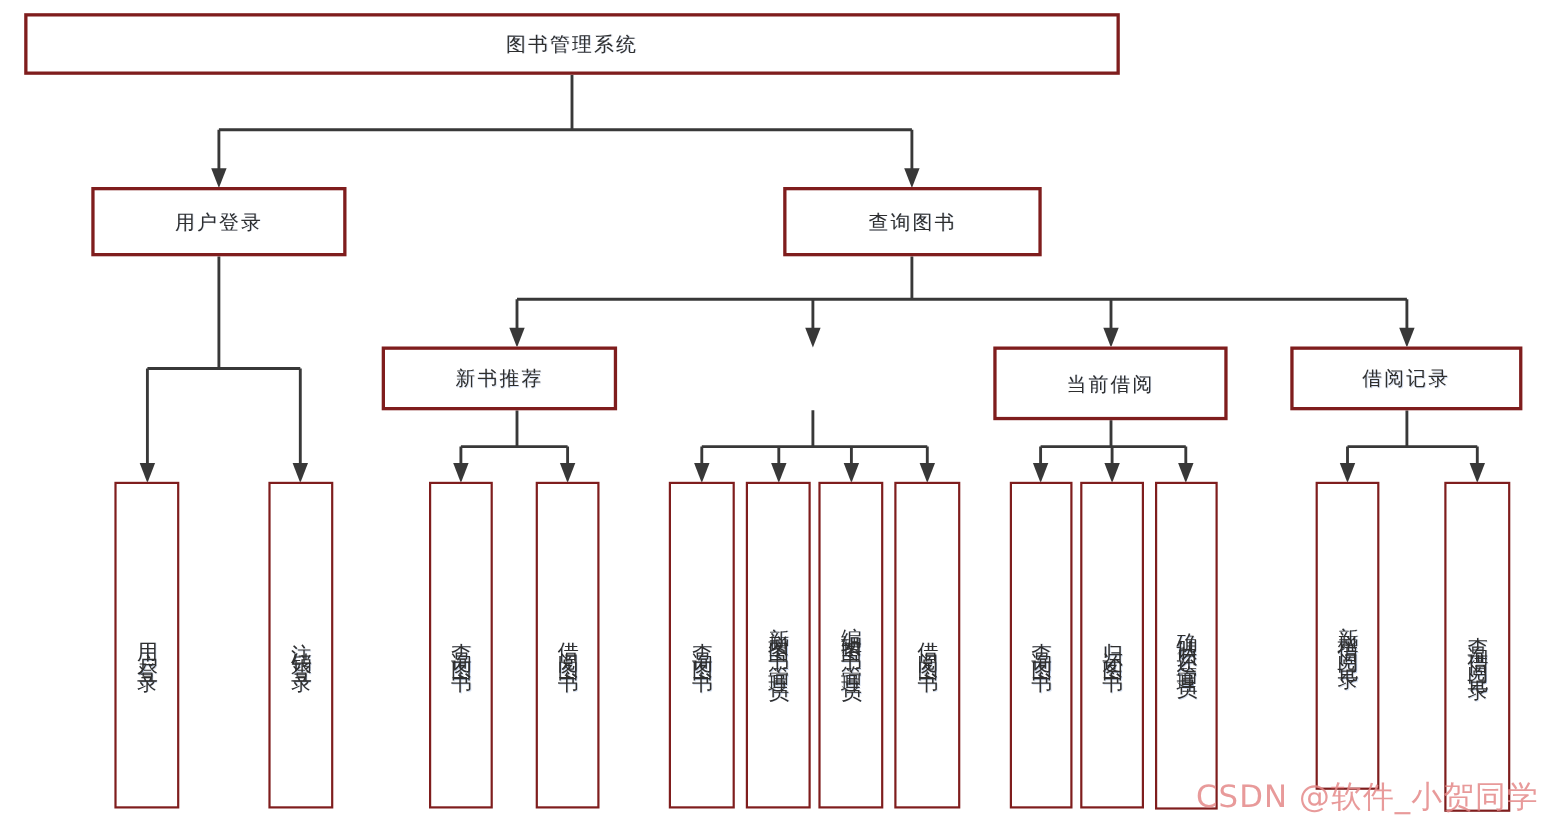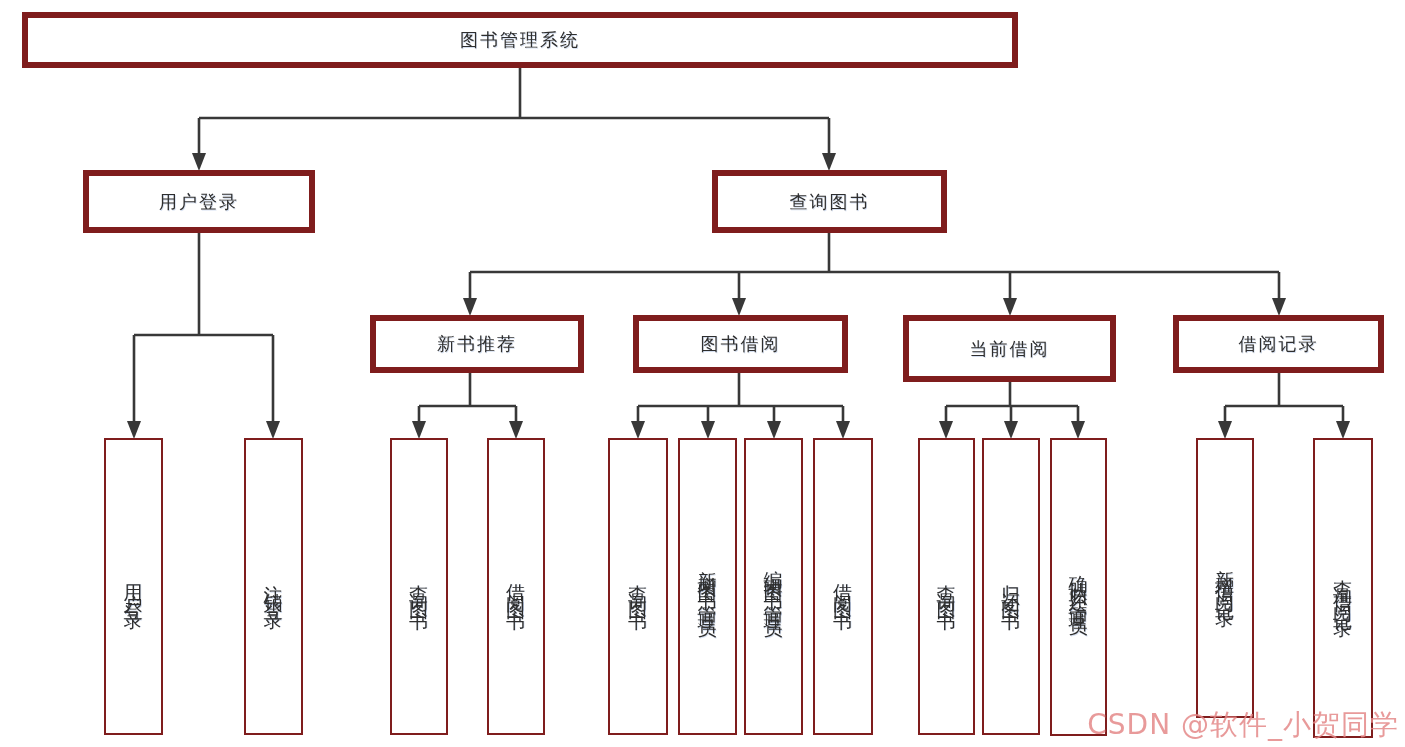--- a/index.html
+++ b/index.html
@@ -2,21 +2,21 @@
 <html><head>
 <meta charset="utf-8">
 <style>
   html,body{margin:0;padding:0;background:#ffffff;}
   .stage{
     position:relative;width:1405px;height:747px;background:#ffffff;overflow:hidden;
     font-family:"DejaVu Sans","Liberation Sans",sans-serif;
   }
   .wires{position:absolute;left:0;top:0;width:1405px;height:747px;}
   .node{
-    position:absolute;background:#ffffff;border:6px solid #7f1d1d;box-sizing:border-box;
+    position:absolute;background:#ffffff;border:3px solid #7f1d1d;box-sizing:border-box;
     display:flex;align-items:center;justify-content:center;
     color:#2e2e2e;font-size:18px;letter-spacing:2px;
     text-shadow:0.8px 0.5px 0 rgba(90,130,200,0.25);
   }
   .leaf{border-width:2.5px;}
   .vtext{
     writing-mode:vertical-rl;text-orientation:upright;
     letter-spacing:9px;line-height:1;font-size:19px;white-space:nowrap;
   }
   .watermark{
@@ -66,25 +66,22 @@
     <span>图书管理系统</span>
   </div>
 
   <div class="node" style="left:83px;top:170px;width:232px;height:63px">
     <span>用户登录</span>
   </div>
   <div class="node" style="left:712px;top:170px;width:235px;height:63px">
     <span>查询图书</span>
   </div>
 
-  <div class="node" style="left:370px;top:315px;width:214px;height:58px">
+  <div class="node" style="left:347px;top:315px;width:214px;height:58px">
     <span>新书推荐</span>
-  </div>
-  <div class="node" style="left:633px;top:315px;width:215px;height:58px">
-    <span>图书借阅</span>
   </div>
   <div class="node" style="left:903px;top:315px;width:213px;height:67px">
     <span>当前借阅</span>
   </div>
   <div class="node" style="left:1173px;top:315px;width:211px;height:58px">
     <span>借阅记录</span>
   </div>
 
   <div class="node leaf" style="left:104px;top:438px;width:59px;height:297px">
     <span class="vtext">用户登录</span>

